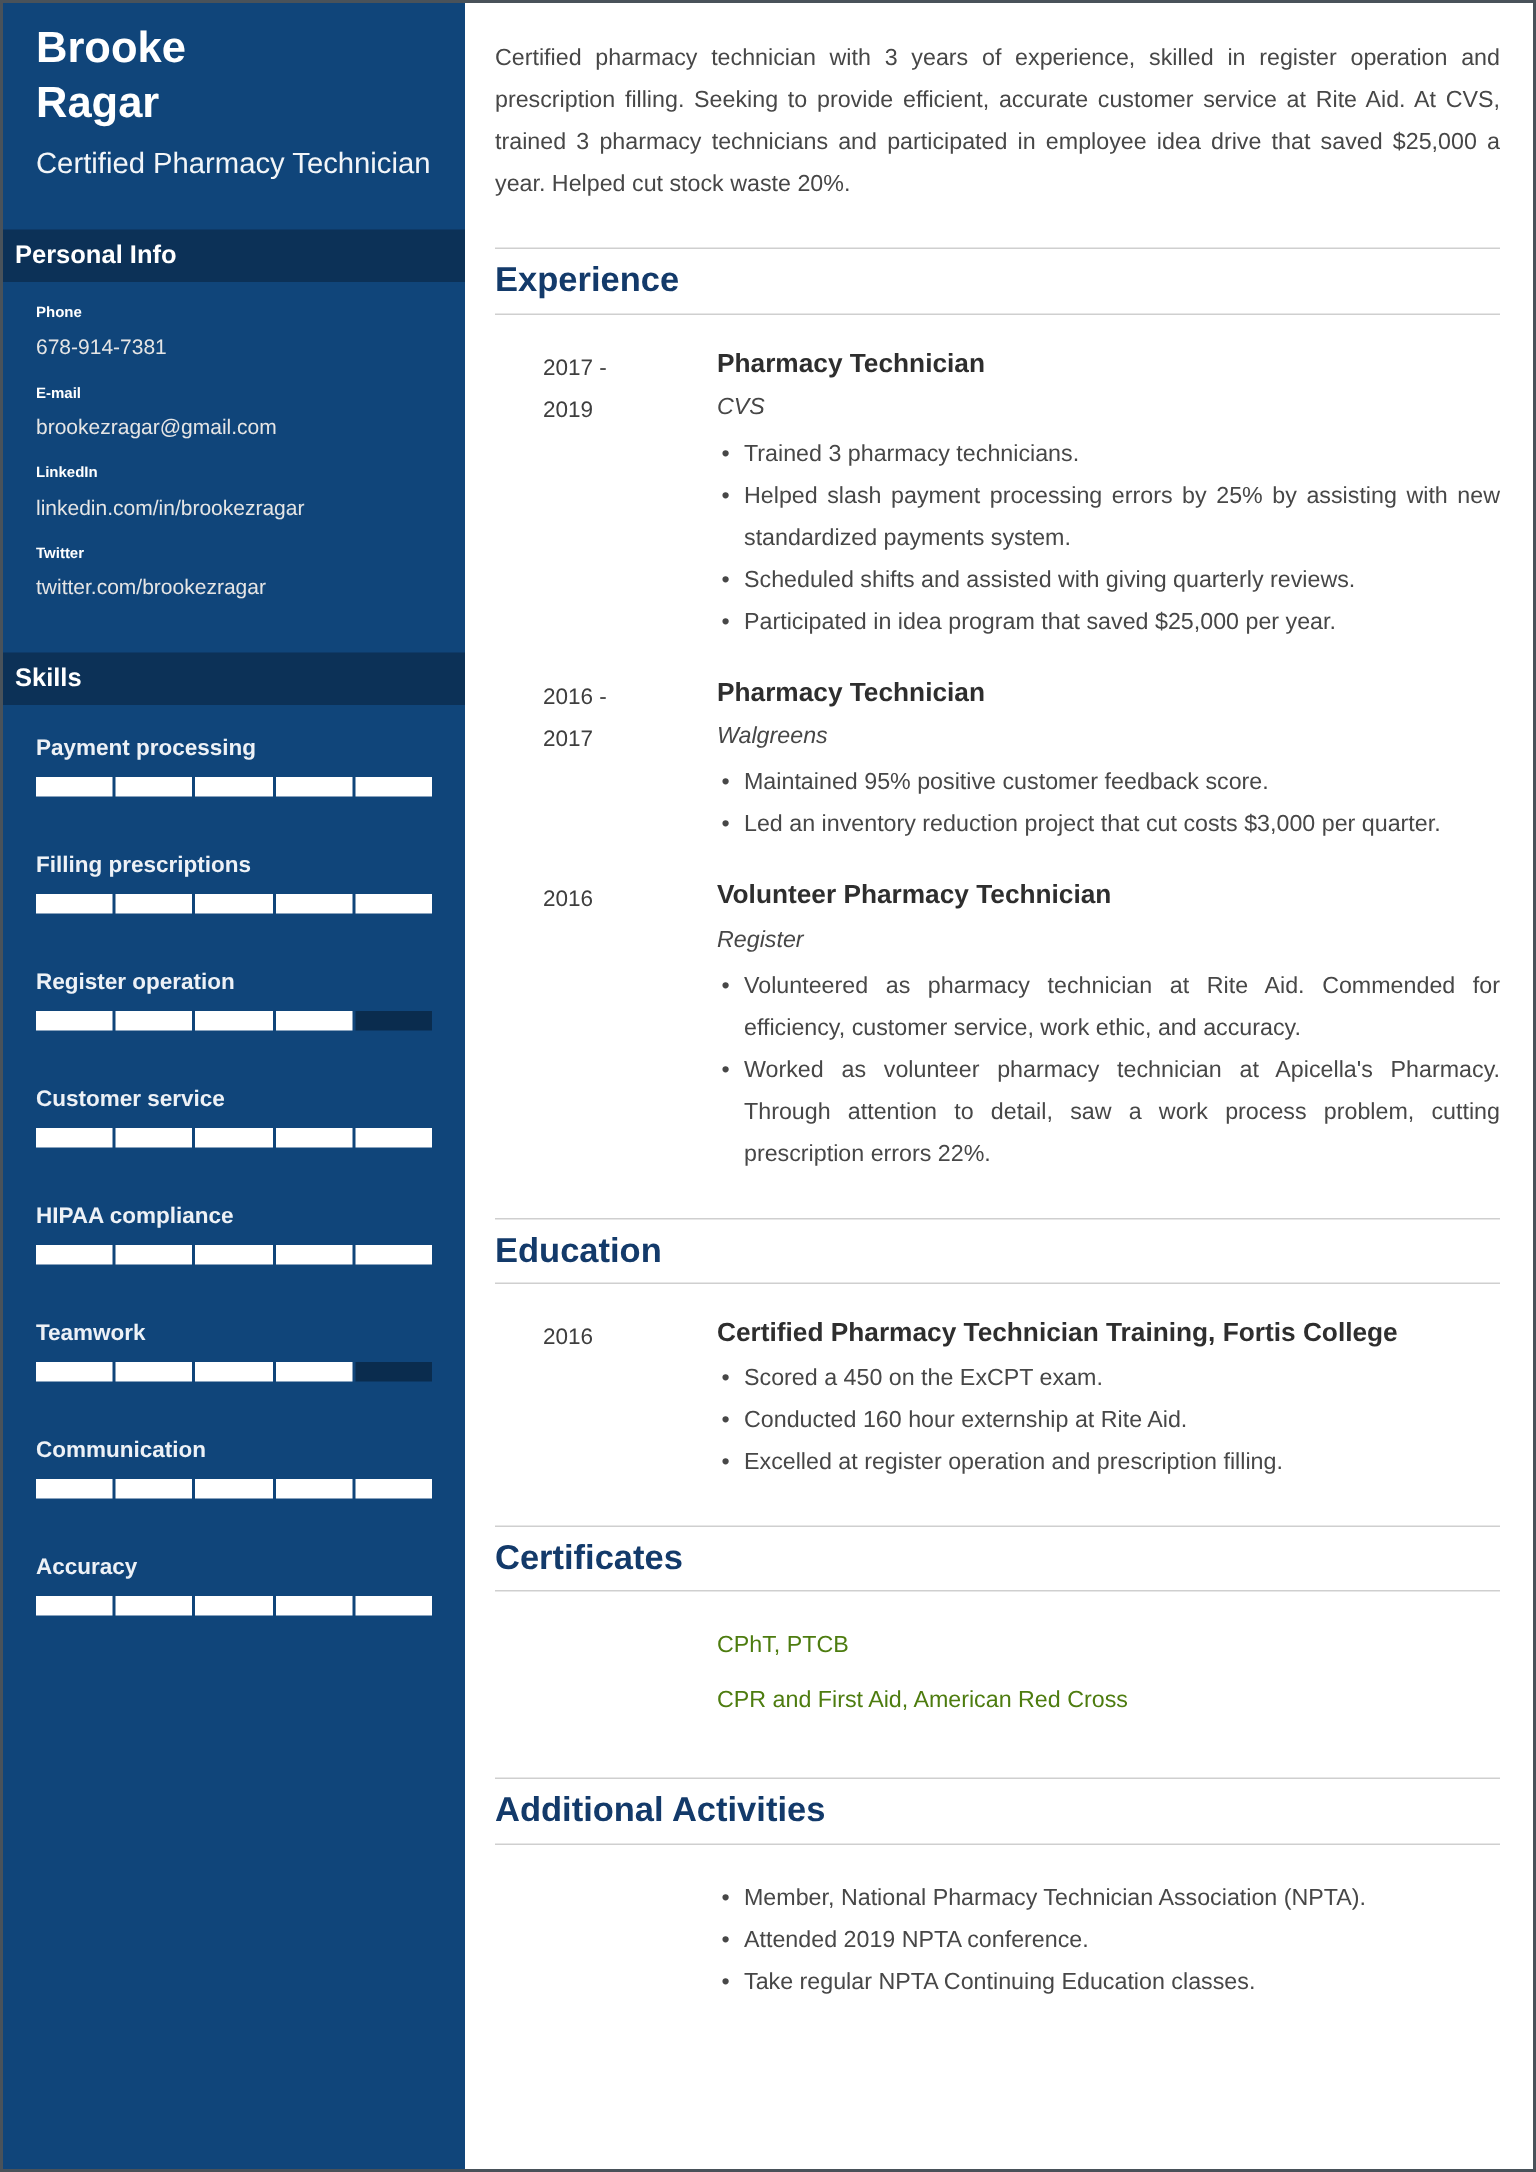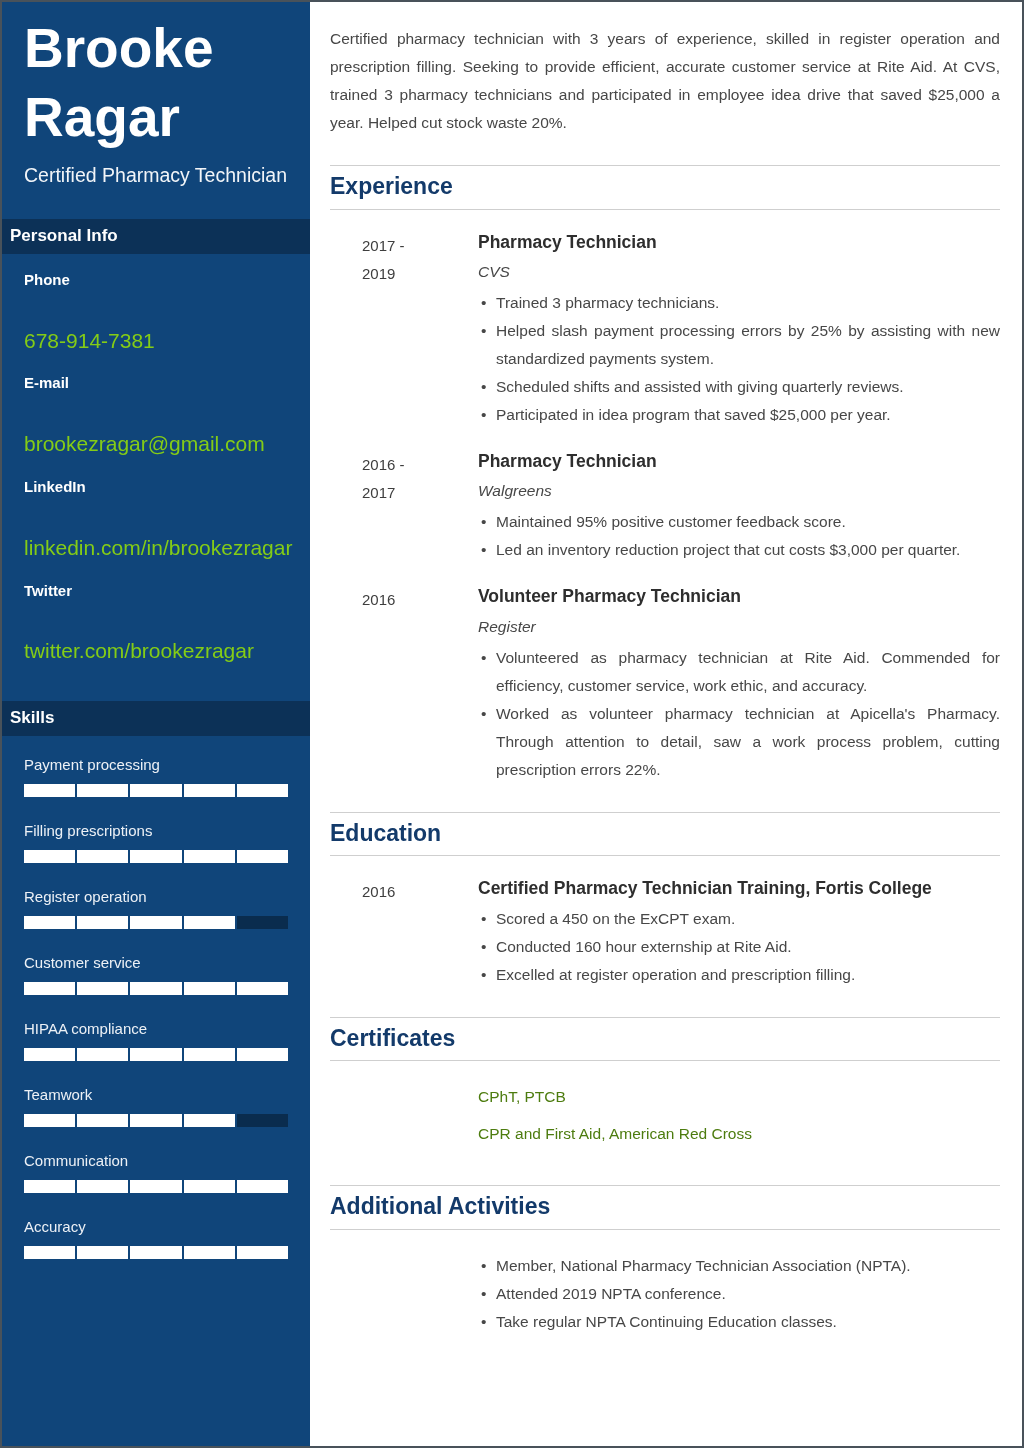--- a/index.html
+++ b/index.html
@@ -11,38 +11,38 @@
     border:2px solid #49525A; background:#fff; overflow:hidden;
   }
 
   
   .sidebar {
     position:absolute; left:0; top:0; bottom:0; width:308px;
     background:#10457A; color:#fff;
   }
   .name {
     margin:12px 22px 8px 22px;
-    font-size:55px; font-weight:bold; line-height:1.26; color:#fff;
+    font-size:29px; font-weight:bold; line-height:1.26; color:#fff;
   }
   .side-title {
     margin:2px 22px 0 22px;
     font-size:19.5px; line-height:1.45; color:#F2F5F8;
   }
   .side-band {
     margin-top:30px; background:#0C3157;
     padding:7px 22px 8px 8px;
     font-size:17px; font-weight:bold; color:#fff;
   }
   .pi-list { padding:12px 22px 0 22px; }
   .pi-item { margin-bottom:9px; }
-  .pi-label { font-size:15px; font-weight:bold; line-height:1.85; }
-  .pi-value { font-size:21px; line-height:1.85; color:#84cc16;margin-top:28px; }
+  .pi-label { font-size:10px; font-weight:bold; line-height:1.85; }
+  .pi-value { font-size:14px; line-height:1.85; color:#e5e5e5; }
 
   .skills-list { padding:18px 22px 0 22px; }
-  .skill-item { margin-bottom:23px; }
+  .skill-item { margin-bottom:35px;font-weight:bold; }
   .skill-label { font-size:15px; line-height:1.4; color:#EDF1F6; }
   .skill-bar { margin-top:9px; height:13px; display:flex; gap:2px; }
   .skill-bar .seg { flex:1 1 0; }
   .skill-bar .seg.filled { background:#FFFFFF; }
   .skill-bar .seg.empty  { background:#0A2C4E; }
 
   
   .main { margin-left:308px; padding:22px 22px 0 20px; }
   .summary {
     margin:0; padding-top:1px;

